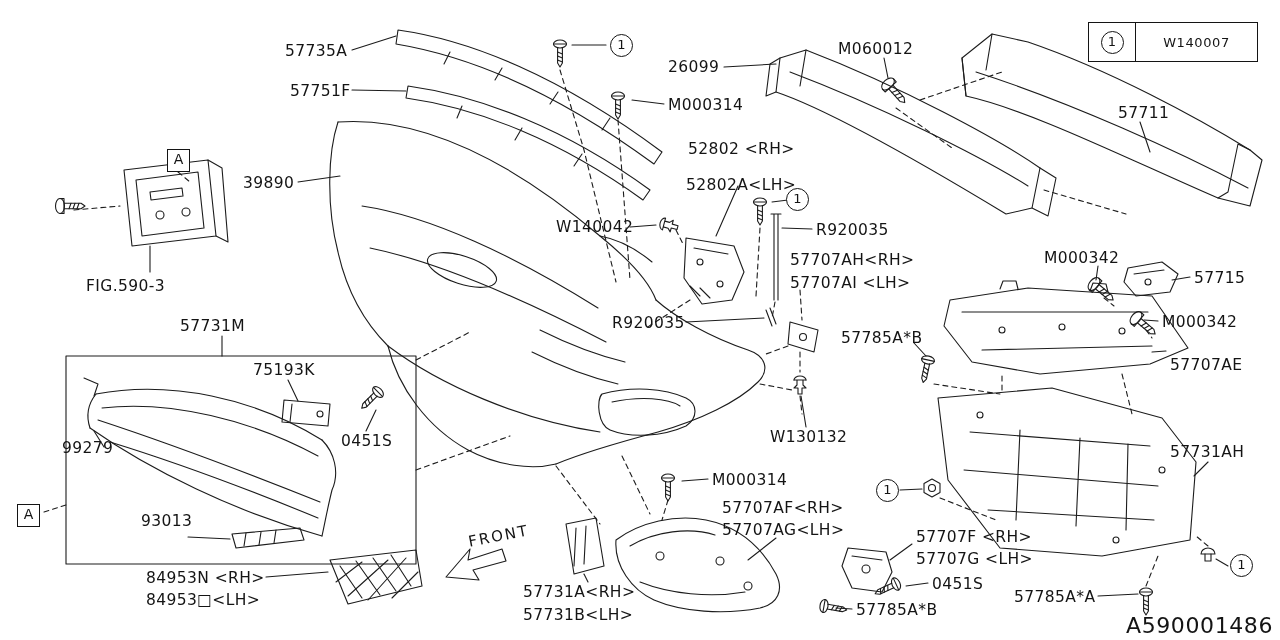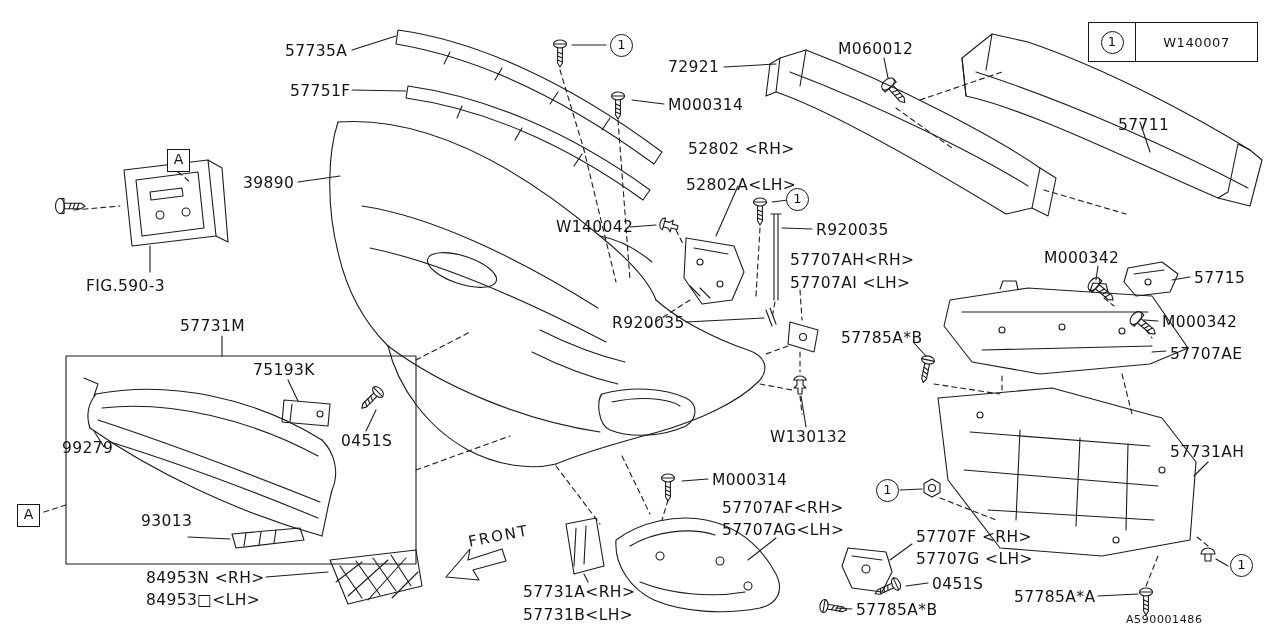--- a/index.html
+++ b/index.html
@@ -14,21 +14,21 @@
            font-size:13px;line-height:19px;text-align:center;background:#fff;}
   .sqr{position:absolute;width:21px;height:21px;border:1.4px solid #141414;
        font-size:14px;line-height:19px;text-align:center;background:#fff;}
   .refbox{position:absolute;left:1088px;top:22px;width:168px;height:38px;border:1.6px solid #141414;
           display:flex;align-items:stretch;background:#fff;}
   .refbox .cell1{width:46px;display:flex;align-items:center;justify-content:center;border-right:1.6px solid #141414;}
   .refbox .circ{width:21px;height:21px;border:1.4px solid #141414;border-radius:50%;
                 font-size:13px;line-height:19px;text-align:center;}
   .refbox .cell2{flex:1;display:flex;align-items:center;justify-content:center;font-size:13px;letter-spacing:.6px;}
   .front{position:absolute;left:468px;top:527px;font-size:15px;letter-spacing:2px;transform:rotate(-11deg);}
-  .drawno{position:absolute;left:1126px;top:613px;font-size:11px;letter-spacing:.6px;}
+  .drawno{position:absolute;left:1126px;top:613px;font-size:22px;letter-spacing:.6px;}
 </style>
 </head>
 <body>
 
 <div class="stage">
 
 <svg width="1280" height="640" viewBox="0 0 1280 640">
   <defs>
     <g id="ic-screw">
       <ellipse cx="0" cy="0" rx="6.5" ry="4"></ellipse>
@@ -278,39 +278,39 @@
     <path class="dash" d="M556,466 L600,524 M622,456 L650,514"></path>
   </g>
 
   <g>
     <path d="M446,577 L470,549 L468,560 L502,549 L506,561 L473,570 L479,580 Z"></path>
   </g>
 </svg>
 
   <div class="lbl" style="left:285px;top:42px">57735A</div>
   <div class="lbl" style="left:290px;top:82px">57751F</div>
-  <div class="lbl" style="left:668px;top:58px">72921</div>
+  <div class="lbl" style="left:668px;top:58px">26099</div>
   <div class="lbl" style="left:838px;top:40px">M060012</div>
   <div class="lbl" style="left:668px;top:96px">M000314</div>
-  <div class="lbl" style="left:1118px;top:116px">57711</div>
+  <div class="lbl" style="left:1118px;top:104px">57711</div>
   <div class="lbl" style="left:243px;top:174px">39890</div>
   <div class="lbl" style="left:688px;top:140px">52802 &lt;RH&gt;</div>
   <div class="lbl" style="left:686px;top:176px">52802A&lt;LH&gt;</div>
   <div class="lbl" style="left:556px;top:218px">W140042</div>
   <div class="lbl" style="left:816px;top:221px">R920035</div>
   <div class="lbl" style="left:86px;top:277px">FIG.590-3</div>
   <div class="lbl" style="left:790px;top:251px">57707AH&lt;RH&gt;</div>
   <div class="lbl" style="left:790px;top:274px">57707AI &lt;LH&gt;</div>
   <div class="lbl" style="left:1044px;top:249px">M000342</div>
   <div class="lbl" style="left:1194px;top:269px">57715</div>
   <div class="lbl" style="left:1162px;top:313px">M000342</div>
   <div class="lbl" style="left:180px;top:317px">57731M</div>
   <div class="lbl" style="left:612px;top:314px">R920035</div>
   <div class="lbl" style="left:841px;top:329px">57785A*B</div>
-  <div class="lbl" style="left:1170px;top:345px">57707AE</div>
+  <div class="lbl" style="left:1170px;top:356px">57707AE</div>
   <div class="lbl" style="left:253px;top:361px">75193K</div>
   <div class="lbl" style="left:341px;top:432px">0451S</div>
   <div class="lbl" style="left:62px;top:439px">99279</div>
   <div class="lbl" style="left:770px;top:428px">W130132</div>
   <div class="lbl" style="left:1170px;top:443px">57731AH</div>
   <div class="lbl" style="left:141px;top:512px">93013</div>
   <div class="lbl" style="left:712px;top:471px">M000314</div>
   <div class="lbl" style="left:722px;top:499px">57707AF&lt;RH&gt;</div>
   <div class="lbl" style="left:722px;top:521px">57707AG&lt;LH&gt;</div>
   <div class="lbl" style="left:146px;top:569px">84953N &lt;RH&gt;</div>

